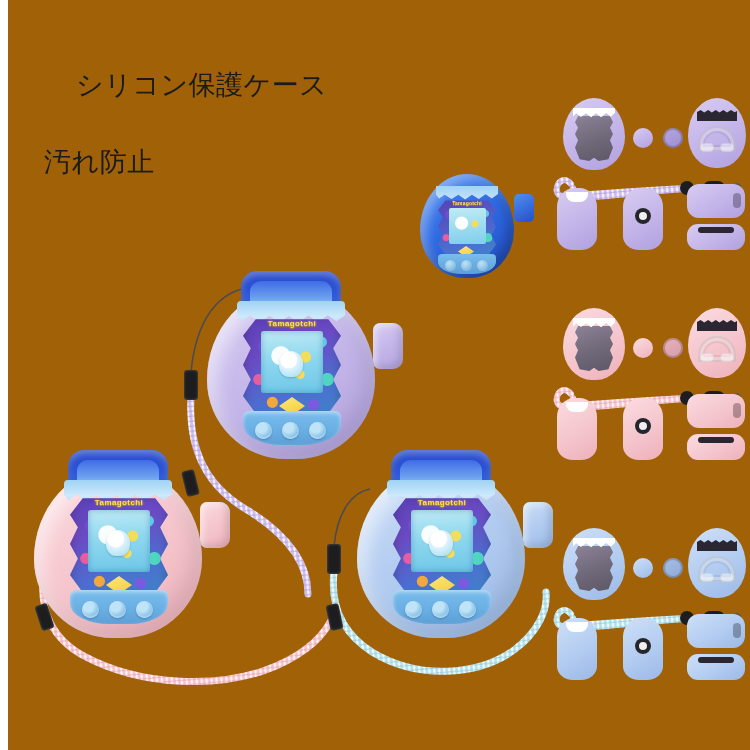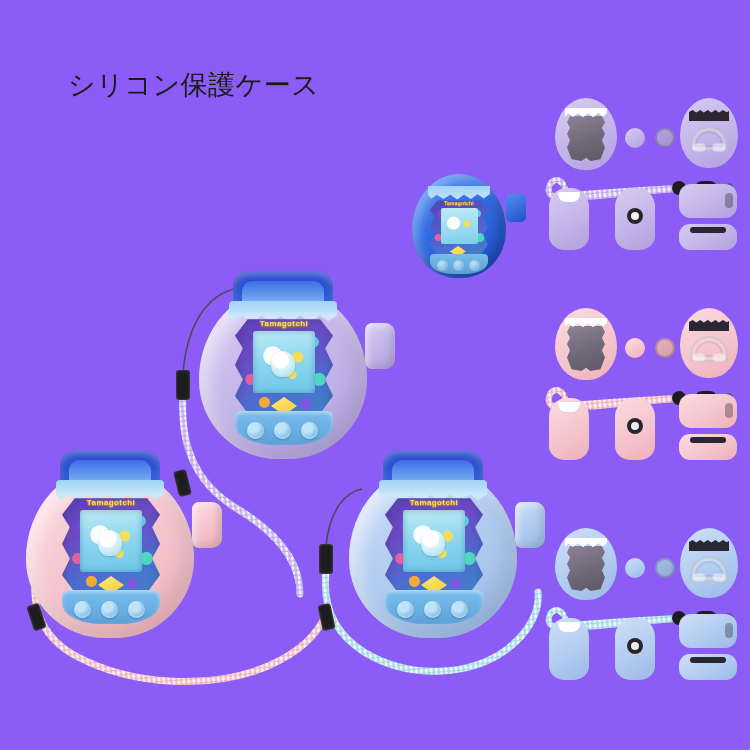--- a/index.html
+++ b/index.html
@@ -1,21 +1,21 @@
 <!DOCTYPE html>
 <html><head>
 <meta charset="utf-8">
 <style>
   html,body{margin:0;padding:0;background:#ffffff;}
   body{
     width:750px;height:750px;overflow:hidden;position:relative;
     font-family:"Liberation Sans","DejaVu Sans",sans-serif;
     -webkit-font-smoothing:antialiased;
   }
-  .stage{position:absolute;inset:0;background:#8b5cf6;}
+  .stage{position:absolute;inset:0;background:#a16207;margin-left:8px;}
 
   
   .headline{
     position:absolute;left:36px;top:28px;
     color:#1b1b1b;font-size:27px;line-height:1.42;
     font-weight:400;letter-spacing:.5px;white-space:pre;
   }
   .headline .l2{display:block;}
 
   
@@ -252,20 +252,21 @@
   .p-blue   .pc-dot.d2{background:linear-gradient(150deg,#a7bfe6,#8ea9d6);}
   .panel .strap{position:absolute;left:6px;top:76px;}
 </style>
 </head>
 <body>
 
 <div class="stage">
 
   <div class="headline">
     <span>シリコン保護ケース</span>
+    <span class="l2">汚れ防止</span>
   </div>
 
   <svg class="lanyard-layer" width="750" height="750" viewBox="0 0 750 750">
     <defs>
       <pattern id="braidPurple" width="7" height="7" patternUnits="userSpaceOnUse" patternTransform="rotate(40)">
         <rect width="7" height="7" fill="#cdbcee"></rect>
         <path d="M0 0 L7 7" stroke="#ffffff" stroke-width="2.2" opacity=".85"></path>
         <path d="M0 7 L7 0" stroke="#a892d8" stroke-width="1.2" opacity=".6"></path>
       </pattern>
       <pattern id="braidPink" width="7" height="7" patternUnits="userSpaceOnUse" patternTransform="rotate(40)">

